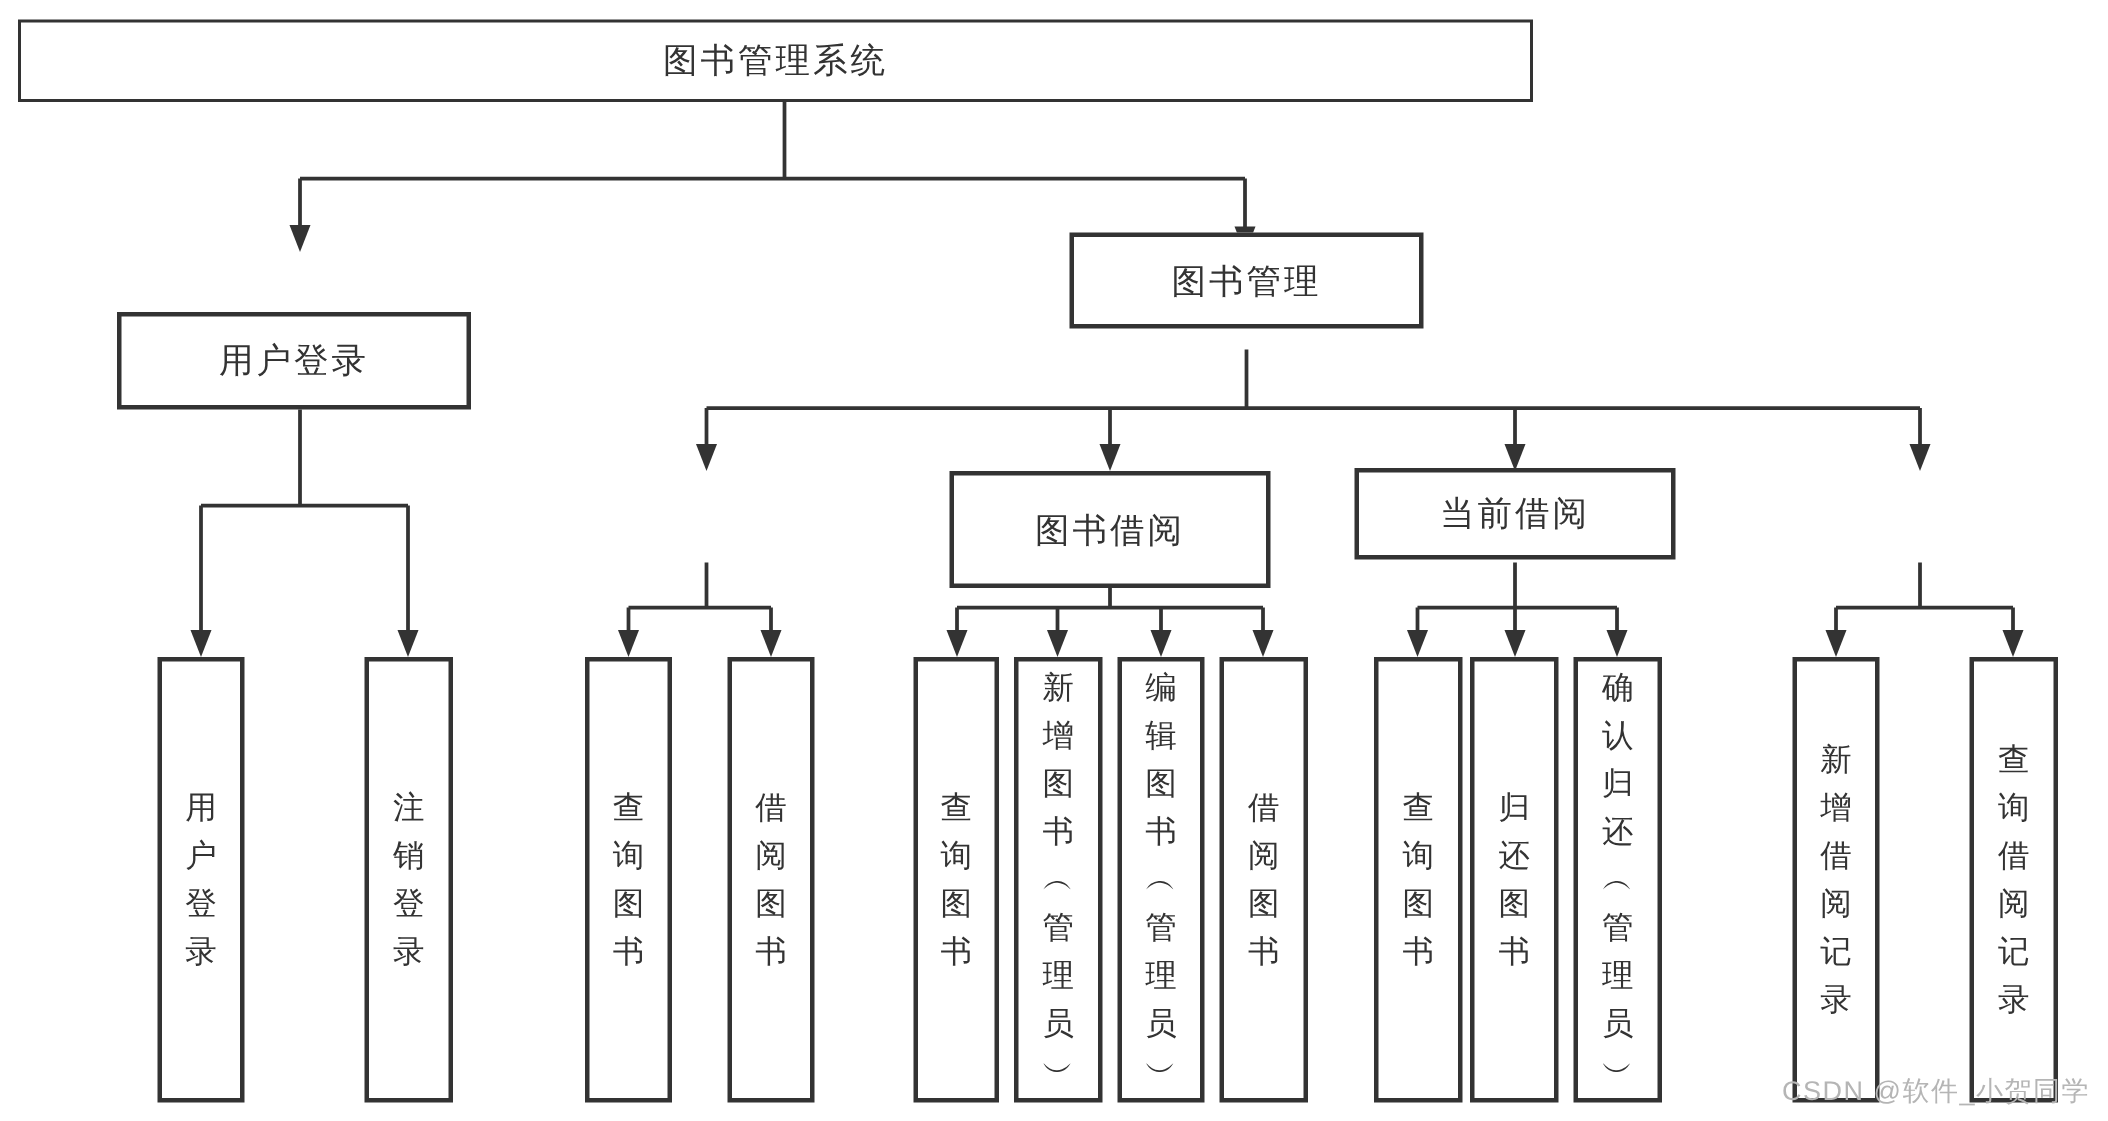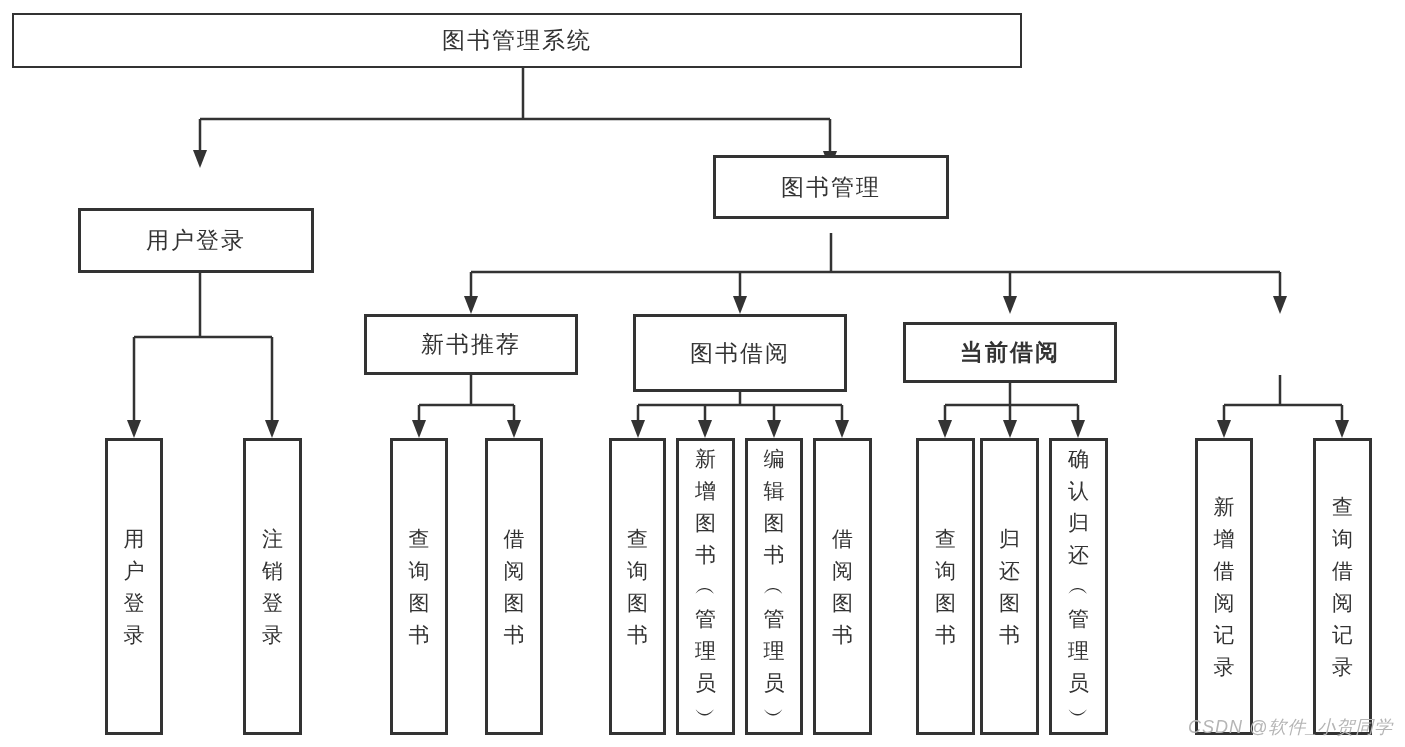--- a/index.html
+++ b/index.html
@@ -23,21 +23,21 @@
     z-index:1;
   }
   .node.thin{border-width:2px;}
   .hlabel{font-size:23px;letter-spacing:2px;white-space:nowrap;}
   .vlabel{
     font-size:21px;line-height:32px;white-space:pre;
     text-align:center;letter-spacing:0;
   }
   #watermark{
     position:absolute;left:1188px;top:715px;z-index:5;
-    font-size:18px;letter-spacing:1px;color:var(--wm);white-space:nowrap;font-style:italic;
+    font-size:18px;letter-spacing:1px;color:var(--wm);white-space:nowrap;
   }
 </style>
 </head>
 <body>
 
 <div id="canvas">
 
   <svg id="connectors" width="1405" height="747" viewBox="0 0 1405 747">
       <path d="M 523 66 V 119 M 200 119 H 830 M 200 119 V 156 M 830 119 V 157" fill="none" stroke="#333333" stroke-width="2.5"></path>
       <polygon points="193,150 207,150 200,168" fill="#333333"></polygon>
@@ -71,27 +71,24 @@
     <span class="hlabel">图书管理系统</span>
   </div>
 
   <div class="node" style="left:78px;top:168px;width:236px;height:65px;margin-top:40px;">
     <span class="hlabel">用户登录</span>
   </div>
   <div class="node" style="left:713px;top:155px;width:236px;height:64px;">
     <span class="hlabel">图书管理</span>
   </div>
 
-  <div class="node" style="left:364px;top:314px;width:214px;height:61px;">
-    <span class="hlabel">新书推荐</span>
-  </div>
   <div class="node" style="left:633px;top:314px;width:214px;height:78px;">
     <span class="hlabel">图书借阅</span>
   </div>
-  <div class="node" style="left:903px;top:322px;width:214px;height:61px;font-weight:bold;">
+  <div class="node" style="left:903px;top:312px;width:214px;height:61px;">
     <span class="hlabel">当前借阅</span>
   </div>
 
   <div class="node" style="left:105px;top:438px;width:58px;height:297px;">
     <span class="vlabel">用
 户
 登
 录</span>
   </div>
   <div class="node" style="left:243px;top:438px;width:59px;height:297px;">

